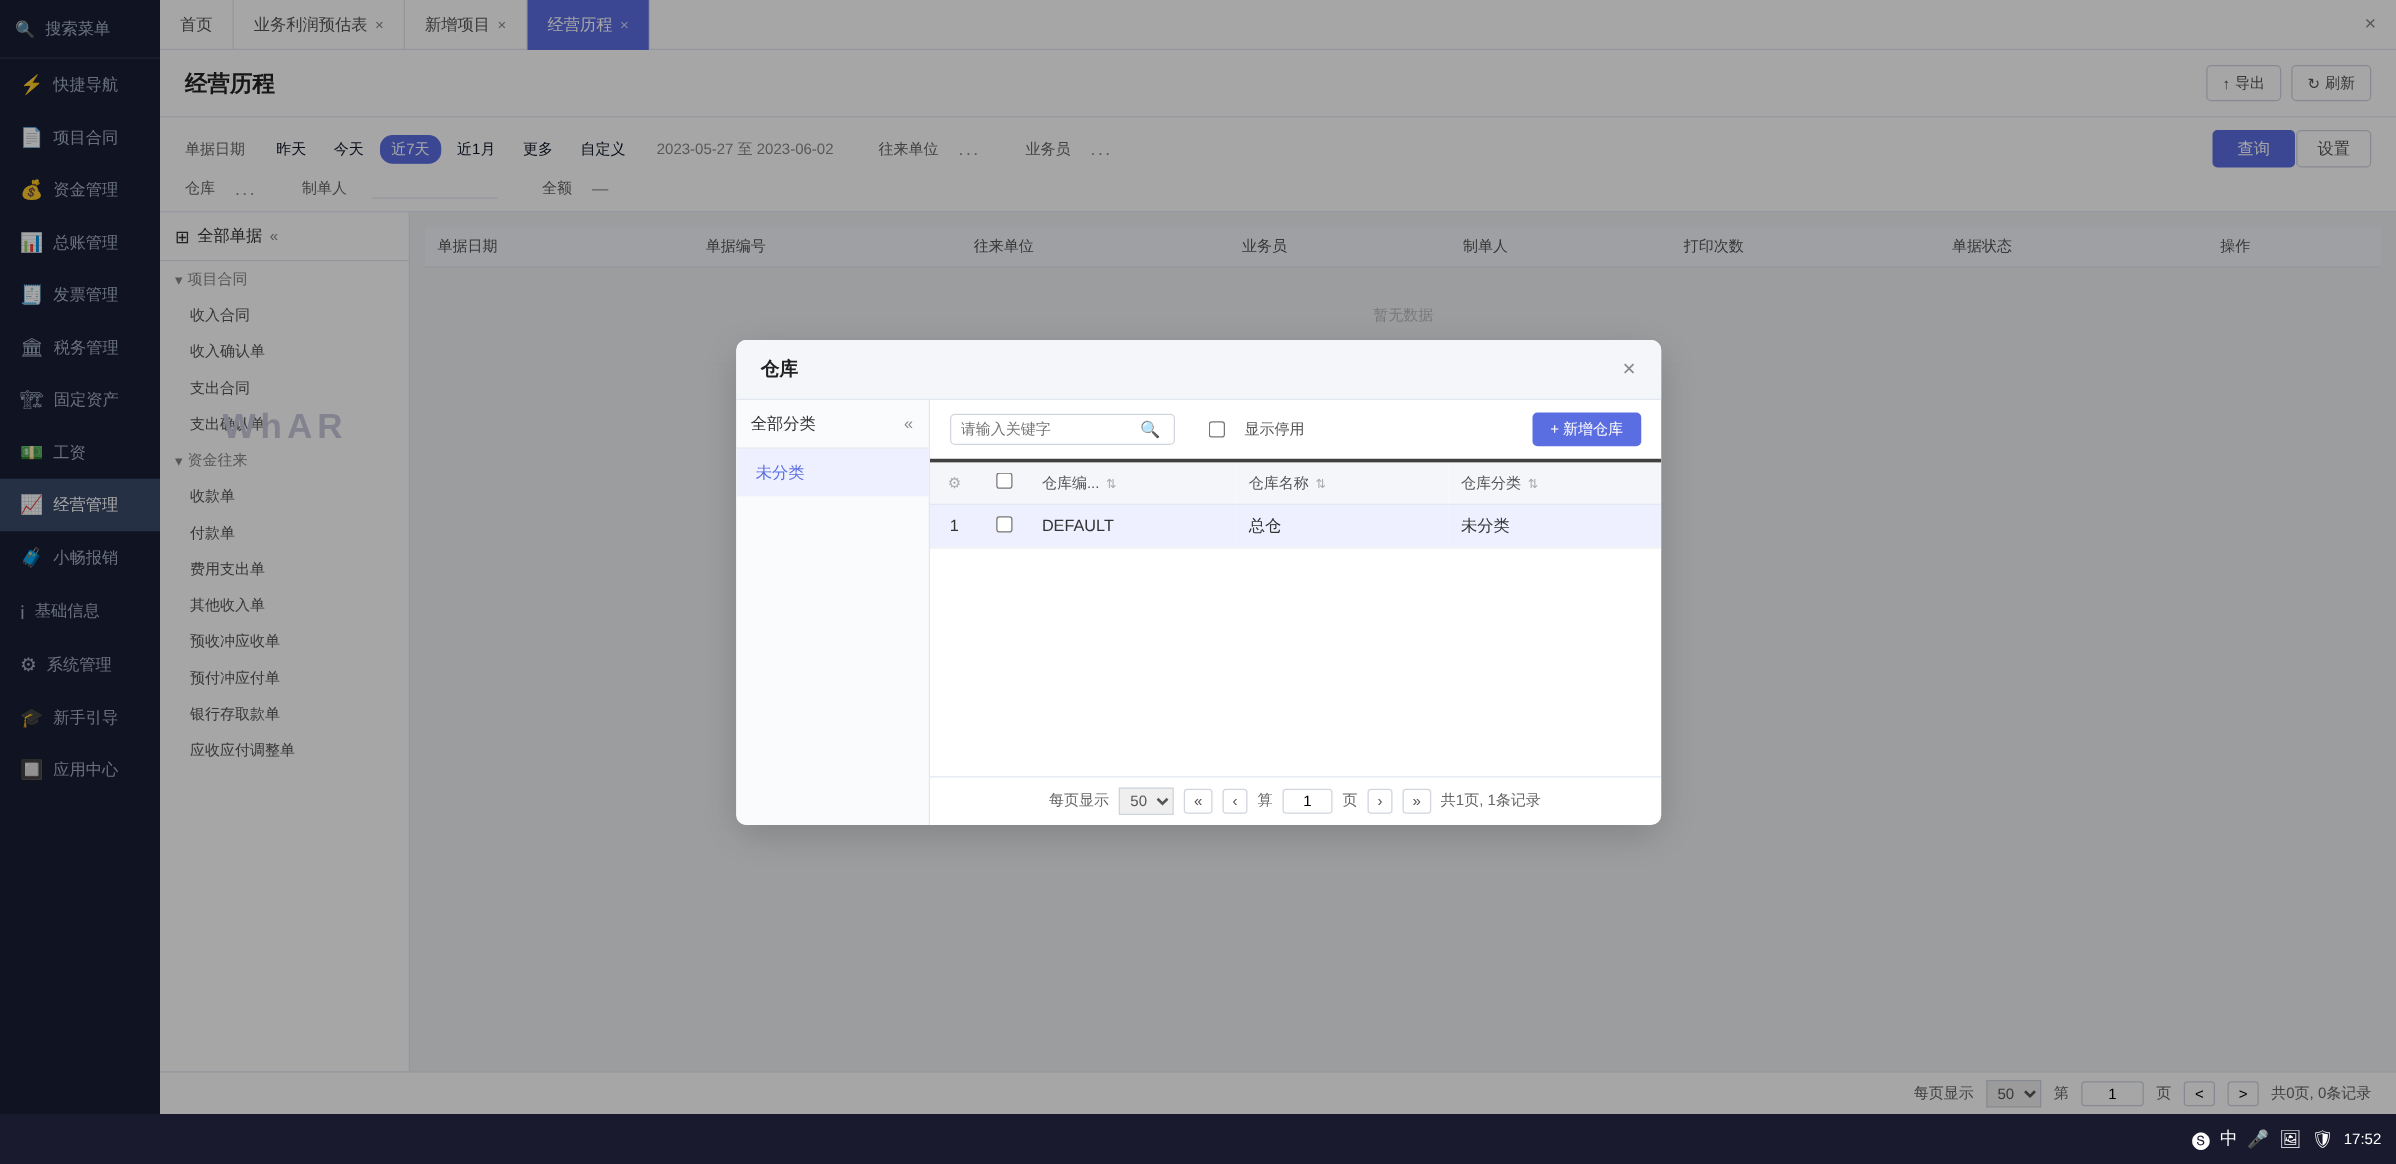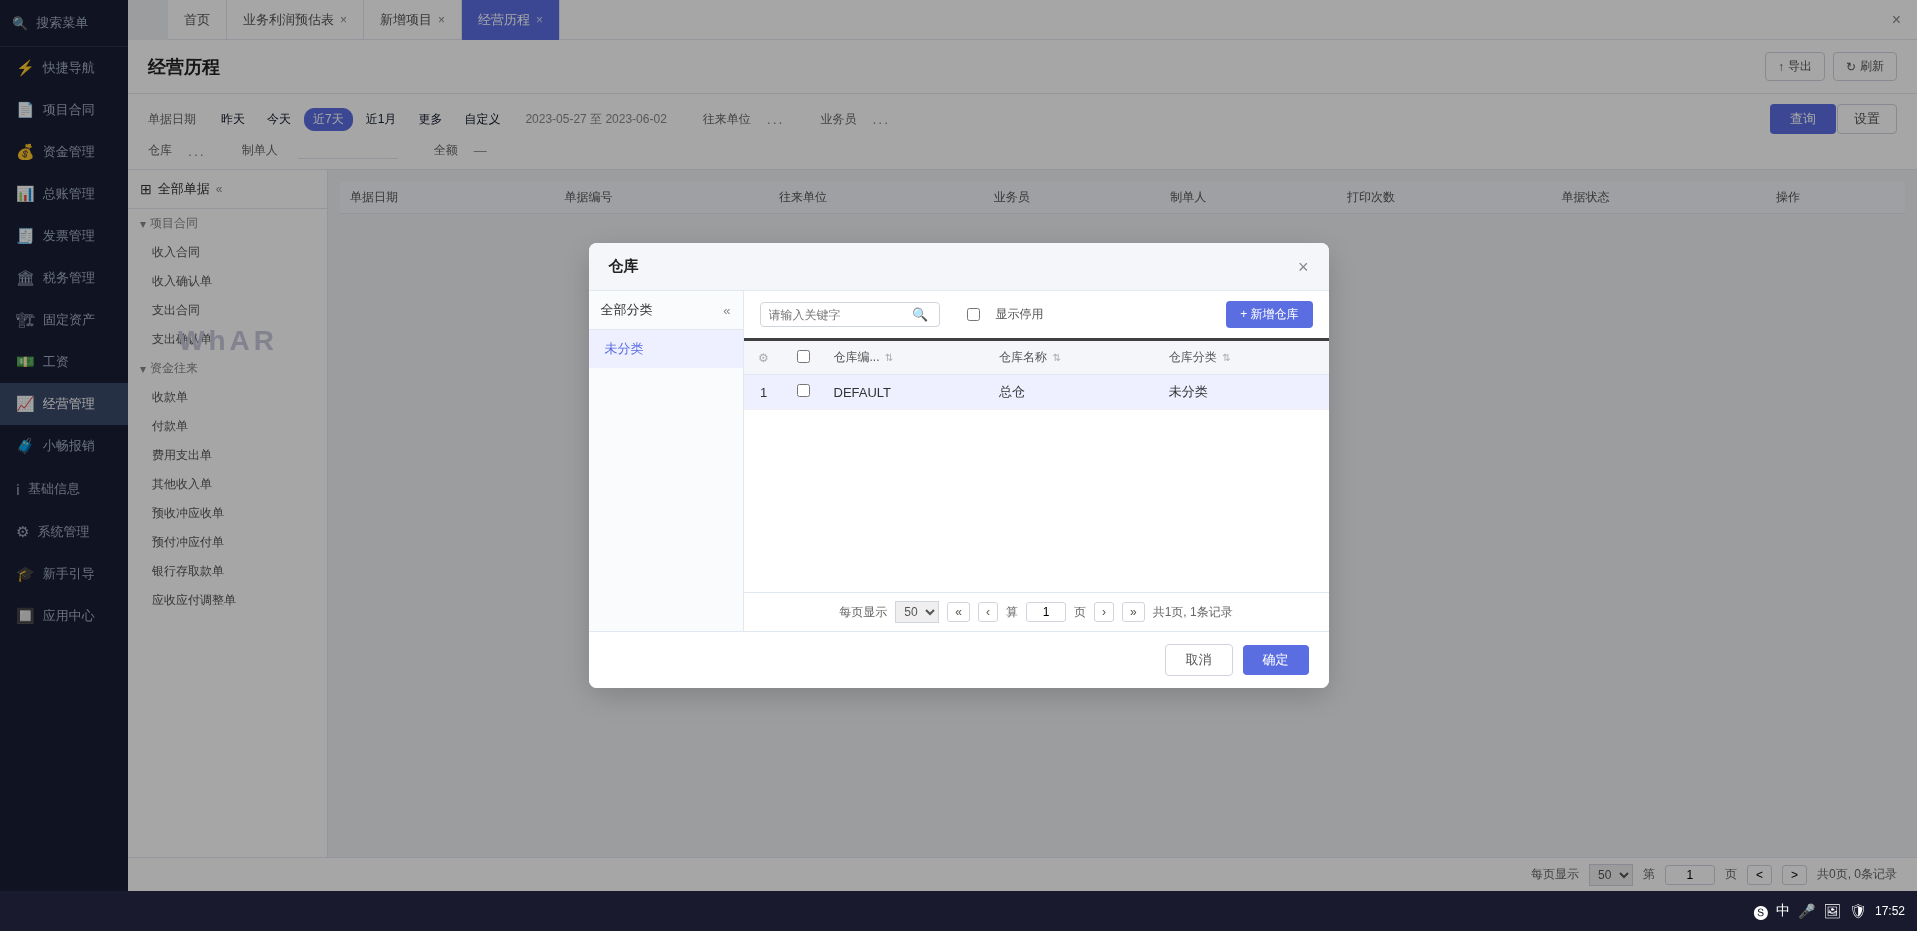--- a/index.html
+++ b/index.html
@@ -23,21 +23,21 @@
     }
     .sidebar-bottom-icon { color: #a0aec0; font-size: 15px; cursor: pointer; }
 
     
     .main-area {
       position: fixed; left: 128px; top: 0; right: 0; bottom: 0; background: #f0f2f5; display: flex; flex-direction: column;
     }
 
     
     .tab-bar {
-      background: #fff; display: flex; align-items: center; padding: 0 0; border-bottom: 1px solid #e2e8f0; height: 40px; position: relative; margin-left: 40px;
+      background: #fff; display: flex; align-items: center; padding: 0 0; border-bottom: 1px solid #e2e8f0; height: 40px; position: relative;
     }
     .tab-item {
       padding: 0 16px; height: 40px; display: flex; align-items: center; gap: 6px; font-size: 13px; color: #555; cursor: pointer; border-right: 1px solid #e2e8f0; white-space: nowrap;
     }
     .tab-item.active {
       background: #5b6ee1; color: #fff; font-weight: 500;
     }
     .tab-close { font-size: 12px; opacity: 0.7; cursor: pointer; }
     .tab-bar-close {
       position: absolute; right: 16px; top: 50%; transform: translateY(-50%); color: #888; cursor: pointer; font-size: 16px;
@@ -492,24 +492,20 @@
           <span>算</span>
           <input class="modal-page-input" type="text" value="1" style="">
           <span>页</span>
           <button class="modal-page-btn">›</button>
           <button class="modal-page-btn">»</button>
           <span>共1页, 1条记录</span>
         </div>
       </div>
     </div>
 
-    <div class="modal-footer">
-      <button class="btn-cancel">取消</button>
-      <button class="btn-confirm">确定</button>
-    </div>
   </div>
 </div>
 
 <div class="taskbar">
   <span class="taskbar-icon">🅢</span>
   <span class="taskbar-icon">中</span>
   <span class="taskbar-icon">🎤</span>
   <span class="taskbar-icon">🖼</span>
   <span class="taskbar-icon">🛡</span>
   <span class="taskbar-time">17:52</span>

